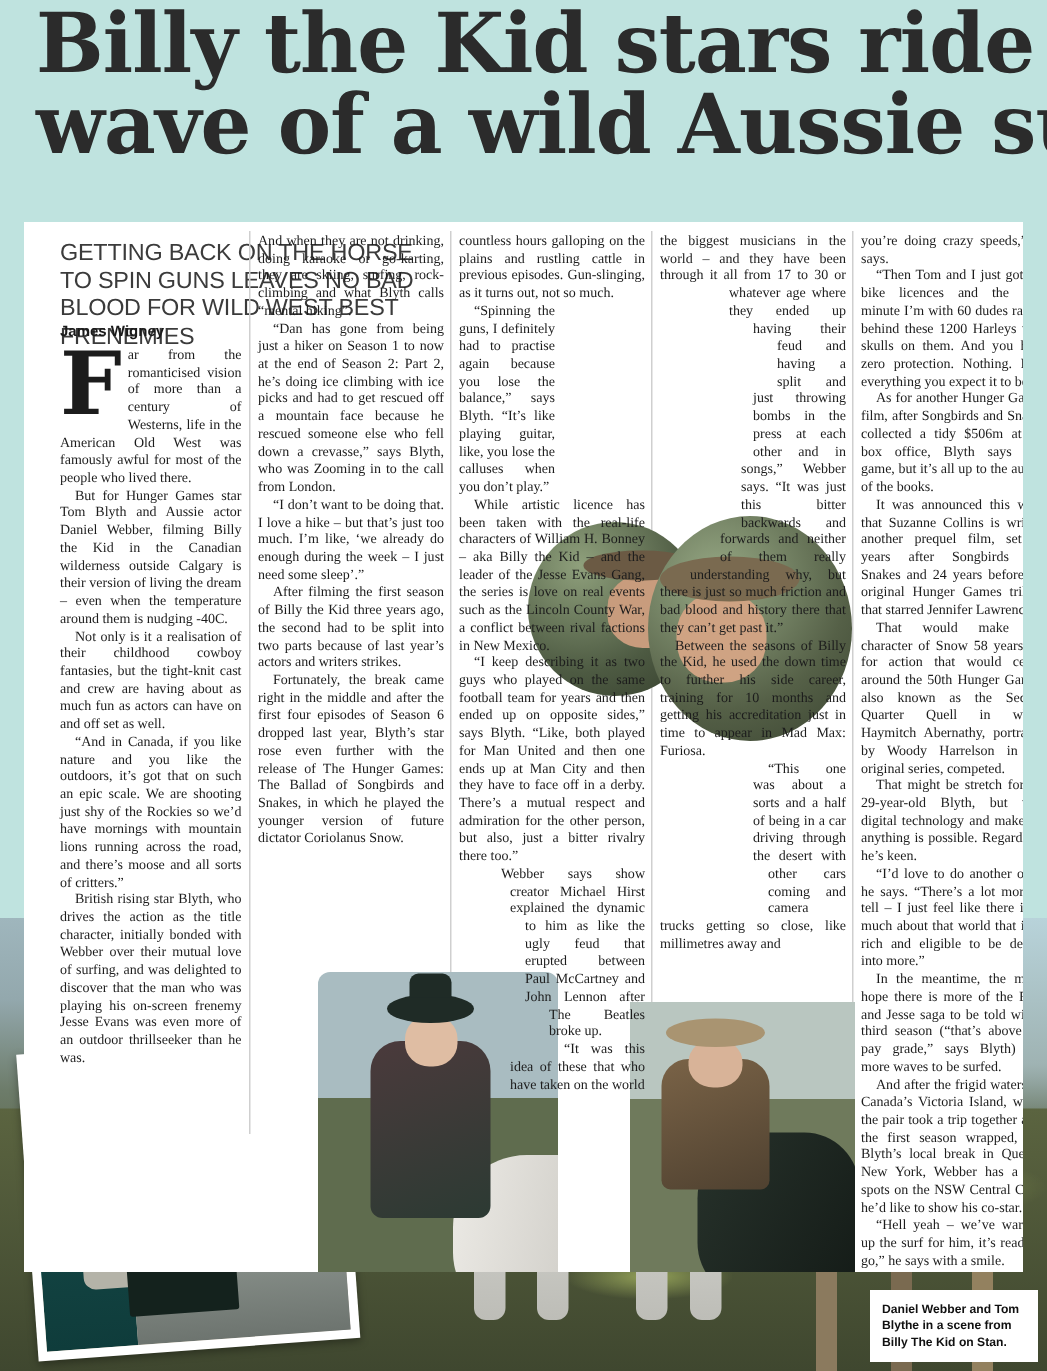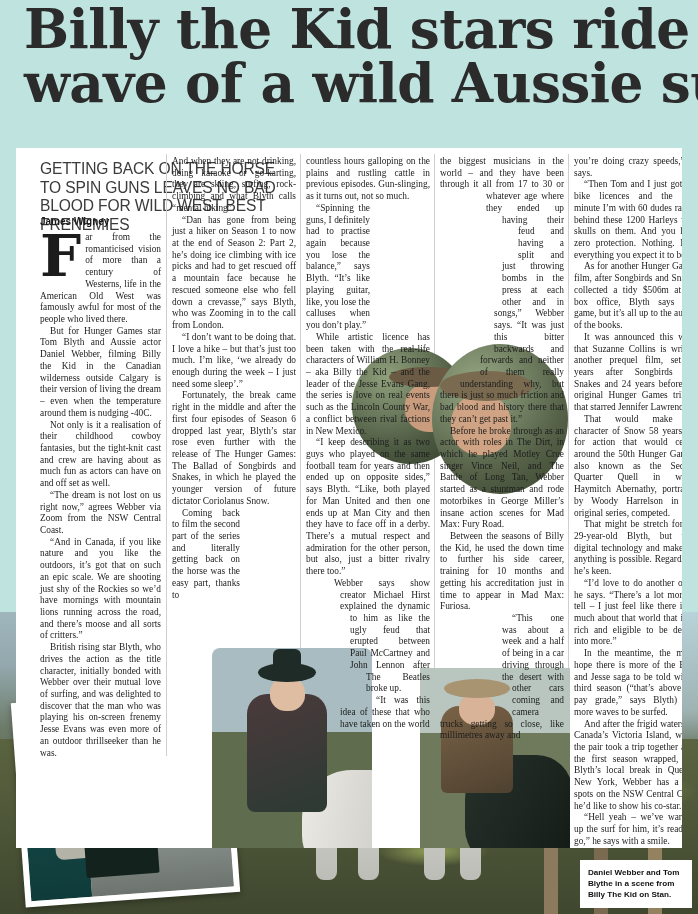--- a/index.html
+++ b/index.html
@@ -327,33 +327,32 @@
     <div class="dk"></div>
     <div class="bd"></div>
     <div class="fc"></div>
     <div class="ht"></div>
   </div>
 
   <div class="col" id="col1">
     <p class="noind"><span id="dropcap">F</span><span>ar from the romanticised vision of more than a century of Westerns, life in the American Old West was famously awful for most of the people who lived there.</span></p>
     <p>But for Hunger Games star Tom Blyth and Aussie actor Daniel Webber, filming Billy the Kid in the Canadian wilderness outside Calgary is their version of living the dream – even when the temperature around them is nudging -40C.</p>
     <p>Not only is it a realisation of their childhood cowboy fantasies, but the tight-knit cast and crew are having about as much fun as actors can have on and off set as well.</p>
-    <p>“The dream is not lost on us right now,” agrees Webber via Zoom from the NSW Central Coast.</p>
     <p>“And in Canada, if you like nature and you like the outdoors, it’s got that on such an epic scale. We are shooting just shy of the Rockies so we’d have mornings with mountain lions running across the road, and there’s moose and all sorts of critters.”</p>
     <p>British rising star Blyth, who drives the action as the title character, initially bonded with Webber over their mutual love of surfing, and was delighted to discover that the man who was playing his on-screen frenemy Jesse Evans was even more of an outdoor thrillseeker than he was.</p>
   </div>
 
   <div class="col" id="col2">
     <p class="noind">And when they are not drinking, doing karaoke or go-karting, they are skiing, surfing, rock-climbing and what Blyth calls “mental hiking”.</p>
     <p>“Dan has gone from being just a hiker on Season 1 to now at the end of Season 2: Part 2, he’s doing ice climbing with ice picks and had to get rescued off a mountain face because he rescued someone else who fell down a crevasse,” says Blyth, who was Zooming in to the call from London.</p>
     <p>“I don’t want to be doing that. I love a hike – but that’s just too much. I’m like, ‘we already do enough during the week – I just need some sleep’.”</p>
+    <p>After filming the first season of Billy the Kid three years ago, the second had to be split into two parts because of last year’s actors and writers strikes.</p>
     <p>Fortunately, the break came right in the middle and after the first four episodes of Season 6 dropped last year, Blyth’s star rose even further with the release of The Hunger Games: The Ballad of Songbirds and Snakes, in which he played the younger version of future dictator Coriolanus Snow.</p>
     <div class="cutR" style="width:56px;height:118px;"></div>
     <div class="cutR" style="width:86px;height:110px;"></div>
-    <p>Coming back to film the second part of the series and literally getting back on the horse was the easy part, thanks to</p>
   </div>
 
   <div class="col" id="col3">
     <p class="noind">countless hours galloping on the plains and rustling cattle in previous episodes. Gun-slinging, as it turns out, not so much.</p>
     <div class="cutR" style="width:60px;height:116px;"></div>
     <p>“Spinning the guns, I definitely had to practise again because you lose the balance,” says Blyth. “It’s like playing guitar, like, you lose the calluses when you don’t play.”</p>
     <p>While artistic licence has been taken with the real-life characters of William H. Bonney – aka Billy the Kid – and the leader of the Jesse Evans Gang, the series is love on real events such as the Lincoln County War, a conflict between rival factions in New Mexico.</p>
     <p>“I keep describing it as two guys who played on the same football team for years and then ended up on opposite sides,” says Blyth. “Like, both played for Man United and then one ends up at Man City and then they have to face off in a derby. There’s a mutual respect and admiration for the other person, but also, just a bitter rivalry there too.”</p>
     <div class="cutL" style="width:18px;height:16px;"></div>
     <div class="cutL" style="width:34px;height:14px;"></div>
@@ -368,29 +367,28 @@
   <div class="col" id="col4">
     <div class="cutL" style="width:0px;height:36px;"></div>
     <div class="cutL" style="width:46px;height:26px;"></div>
     <div class="cutL" style="width:62px;height:14px;"></div>
     <div class="cutL" style="width:78px;height:26px;"></div>
     <div class="cutL" style="width:62px;height:40px;"></div>
     <div class="cutL" style="width:54px;height:52px;"></div>
     <div class="cutL" style="width:40px;height:26px;"></div>
     <div class="cutL" style="width:20px;height:14px;"></div>
     <p class="noind">the biggest musicians in the world – and they have been through it all from 17 to 30 or whatever age where they ended up having their feud and having a split and just throwing bombs in the press at each other and in songs,” Webber says. “It was just this bitter backwards and forwards and neither of them really understanding why, but there is just so much friction and bad blood and history there that they can’t get past it.”</p>
-    <p>Before he broke through as an actor with roles in The Dirt, in which he played Motley Crue singer Vince Neil, and The Battle of Long Tan, Webber started as a stuntman and rode motorbikes in George Miller’s insane action scenes for Mad Max: Fury Road.</p>
     <p>Between the seasons of Billy the Kid, he used the down time to further his side career, training for 10 months and getting his accreditation just in time to appear in Mad Max: Furiosa.</p>
     <div class="cutL" style="width:0px;height:26px;"></div>
     <div class="cutL" style="width:34px;height:14px;"></div>
     <div class="cutL" style="width:26px;height:14px;"></div>
     <div class="cutL" style="width:54px;height:14px;"></div>
     <div class="cutL" style="width:62px;height:14px;"></div>
     <div class="cutL" style="width:72px;height:14px;"></div>
-    <p>“This one was about a week and a half of being in a car driving through the desert with other cars coming and camera trucks getting so close, like millimetres away and</p>
+    <p>“This one was about a sorts and a half of being in a car driving through the desert with other cars coming and camera trucks getting so close, like millimetres away and</p>
   </div>
 
   <div class="col" id="col5">
     <p class="noind">you’re doing crazy speeds,” he says.</p>
     <p>“Then Tom and I just got our bike licences and the next minute I’m with 60 dudes racing behind these 1200 Harleys with skulls on them. And you have zero protection. Nothing. It is everything you expect it to be.”</p>
     <p>As for another Hunger Games film, after Songbirds and Snakes collected a tidy $506m at the box office, Blyth says he’s game, but it’s all up to the author of the books.</p>
     <p>It was announced this week that Suzanne Collins is writing another prequel film, set 40 years after Songbirds and Snakes and 24 years before the original Hunger Games trilogy that starred Jennifer Lawrence.</p>
     <p>That would make the character of Snow 58 years old for action that would centre around the 50th Hunger Games, also known as the Second Quarter Quell in which Haymitch Abernathy, portrayed by Woody Harrelson in the original series, competed.</p>
     <p>That might be stretch for the 29-year-old Blyth, but with digital technology and make-up, anything is possible. Regardless, he’s keen.</p>
     <p>“I’d love to do another one,” he says. “There’s a lot more to tell – I just feel like there is so much about that world that is so rich and eligible to be delved into more.”</p>

